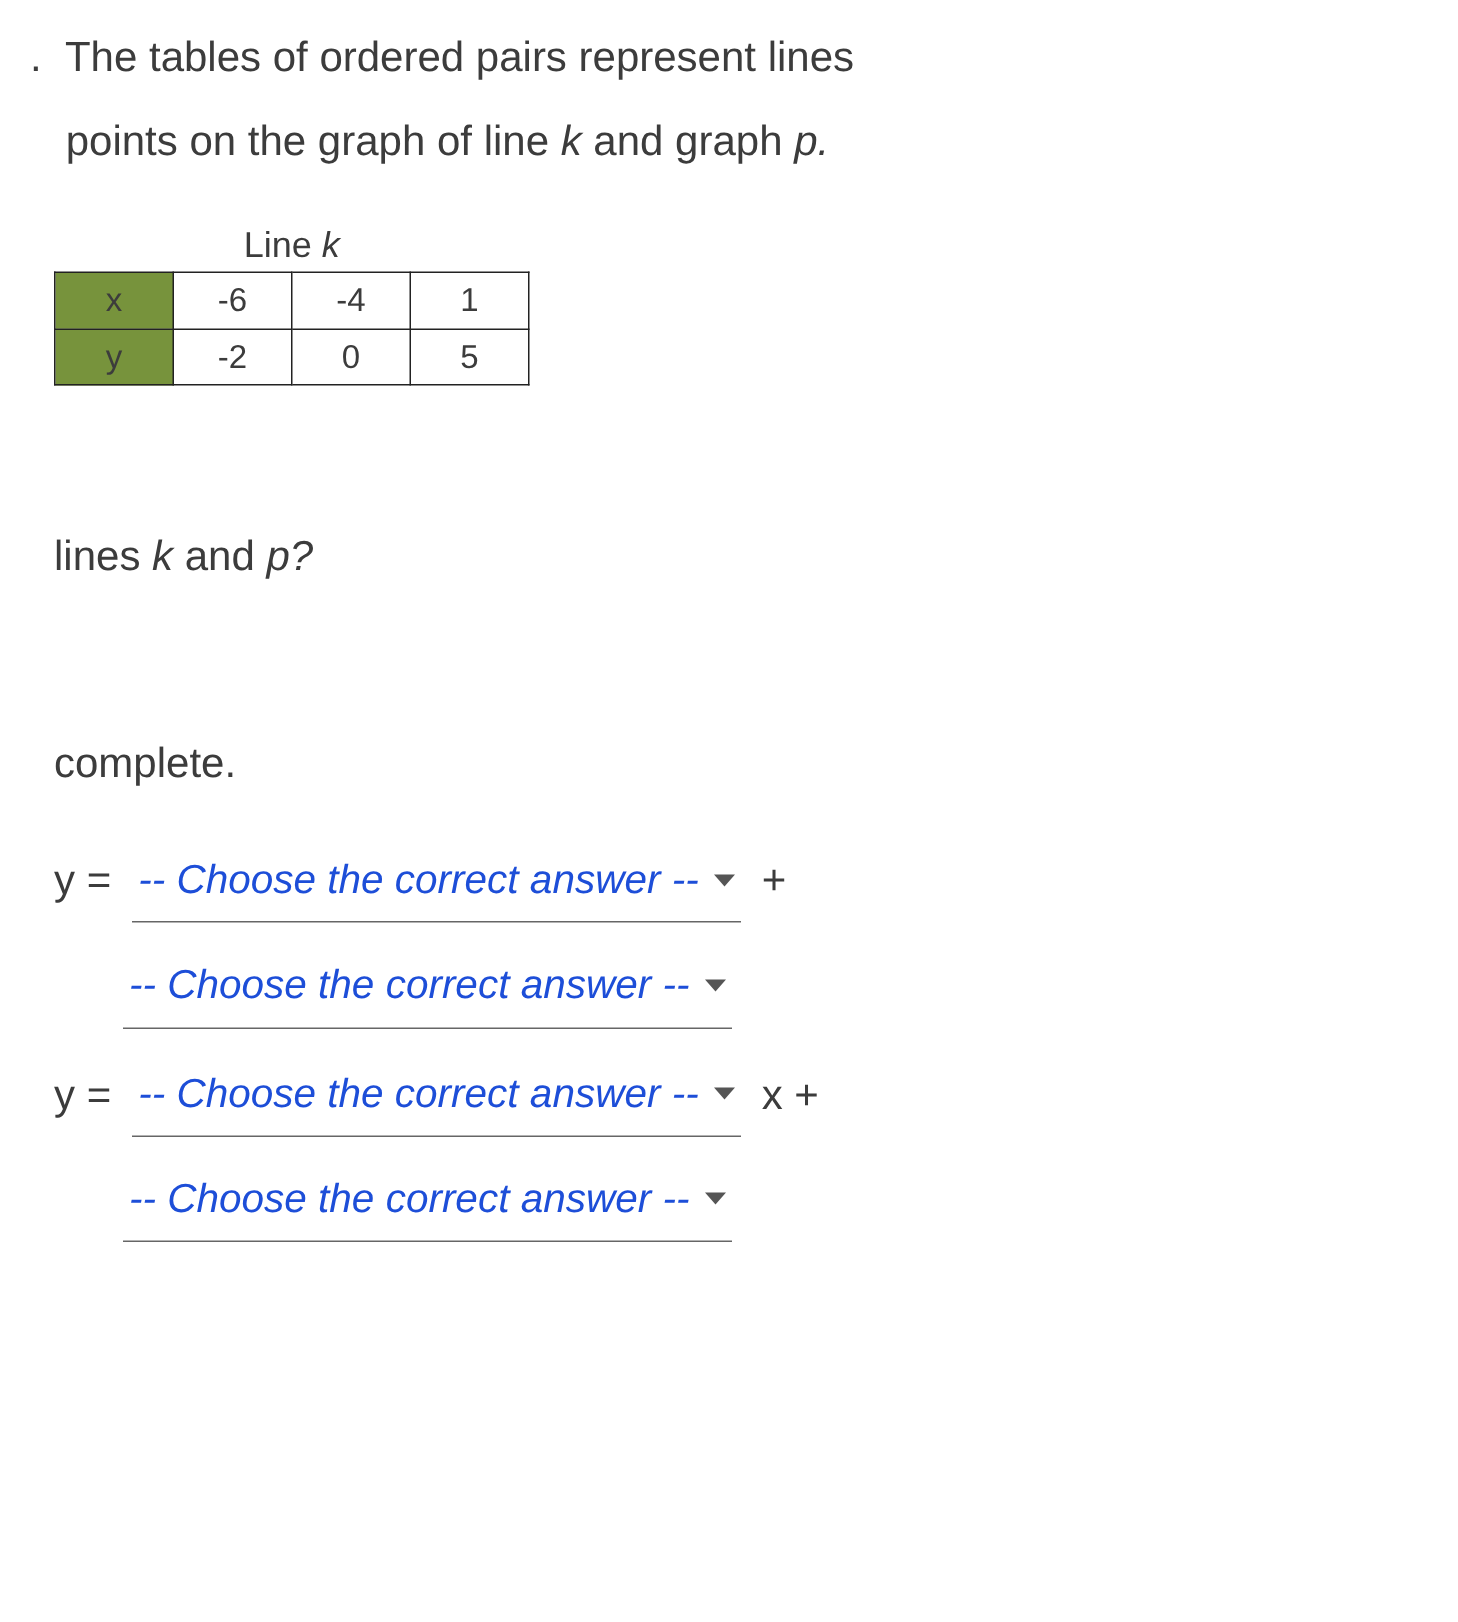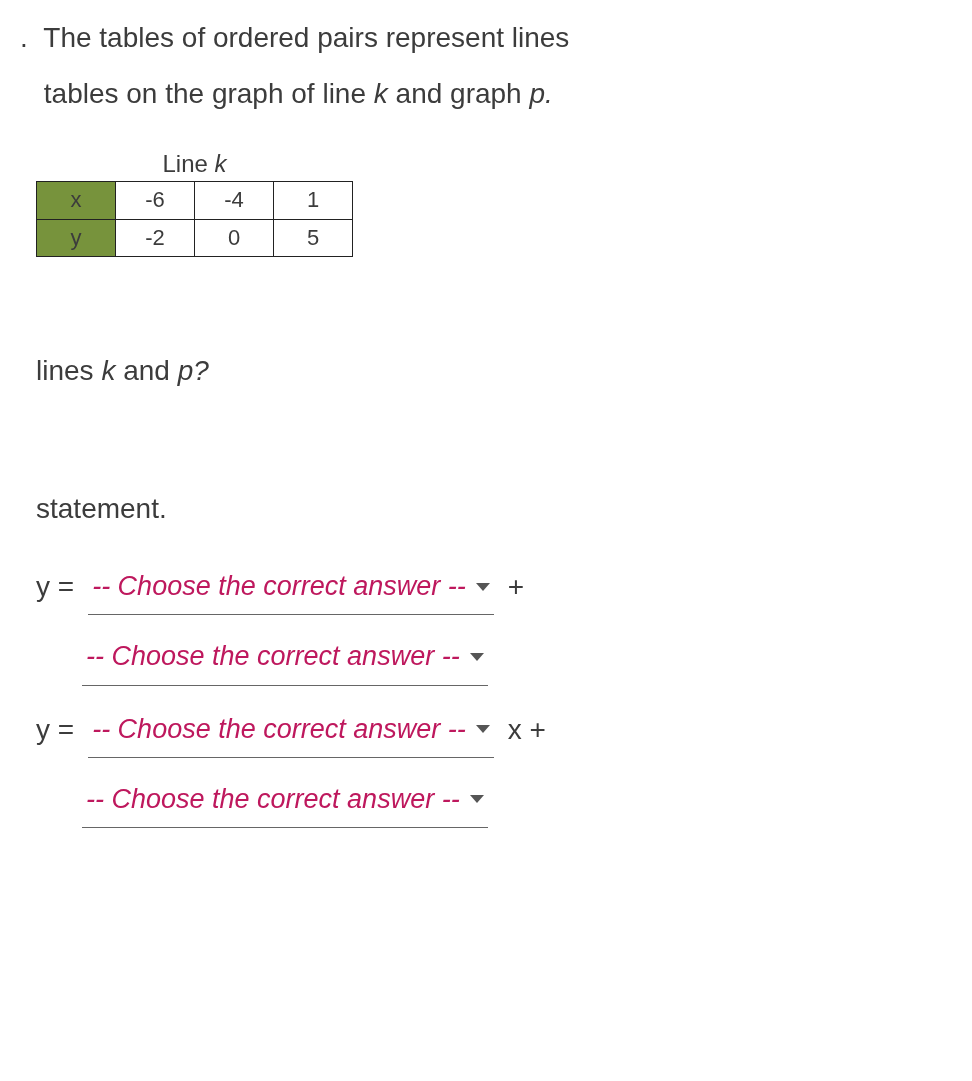--- a/index.html
+++ b/index.html
@@ -75,21 +75,21 @@
     padding-top: 6px;
     white-space: nowrap;
   }
   .dropdown {
     display: inline-flex;
     align-items: center;
     border-bottom: 1.5px solid #666;
     padding: 6px 4px 10px 4px;
     font-style: italic;
     font-size: 27px;
-    color: #be185d;
+    color: #1d4ed8;
     cursor: pointer;
     gap: 10px;
     min-width: 0;
   }
   .dropdown .dd-text {
     white-space: nowrap;
   }
   .dd-arrow {
     width: 0;
     height: 0;
@@ -103,21 +103,21 @@
     margin-left: 46px;
   }
 </style>
 </head>
 <body>
 
 <div class="question-text">
   <span class="period">.</span>
   <span>The tables of ordered pairs represent lines</span><br>
   <span style="display:inline-block;width:16px"></span>
-  <span>tables on the graph of line </span><span class="italic">k</span><span>  and graph </span><span class="italic">p.</span>
+  <span>points on the graph of line </span><span class="italic">k</span><span>  and graph </span><span class="italic">p.</span>
 </div>
 
 <div class="tables-row">
 
   <div class="table-block">
     <div class="table-caption">
       <span>Line </span><span class="italic">k</span>
     </div>
     <table class="data">
       <tbody>
@@ -140,21 +140,21 @@
 
 </div>
 
 <div class="prompt-text">
   <br>
   <span>lines </span><span class="italic">k</span><span>  and </span><span class="italic">p?</span>
 </div>
 
 <div class="prompt-text">
   <br>
-  <span>statement.</span>
+  <span>complete.</span>
 </div>
 
 <div class="equation-block">
   <div class="eq-line">
     <span class="eq-label">y = </span>
     <span class="dropdown">
       <span class="dd-text">-- Choose the correct answer --</span>
       <span class="dd-arrow"></span>
     </span>
     <span class="eq-text">+</span>

